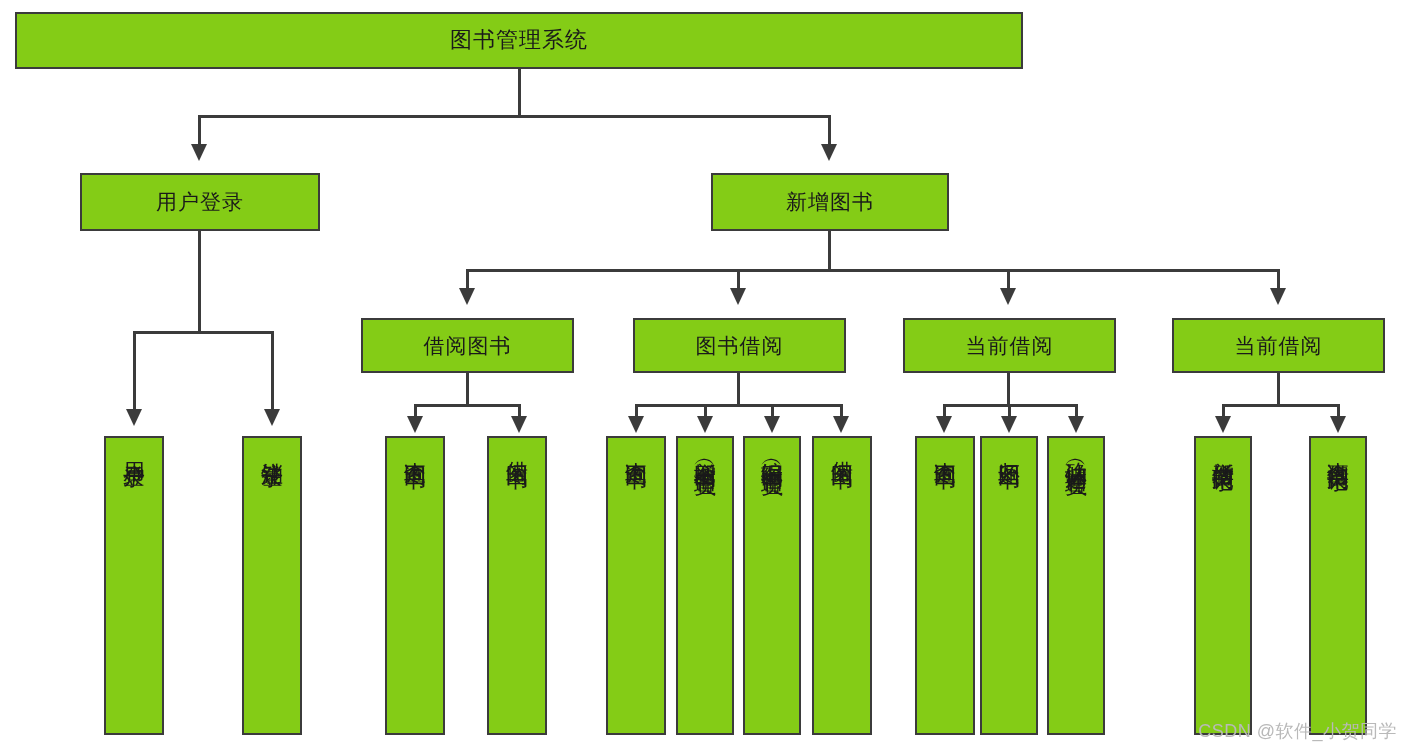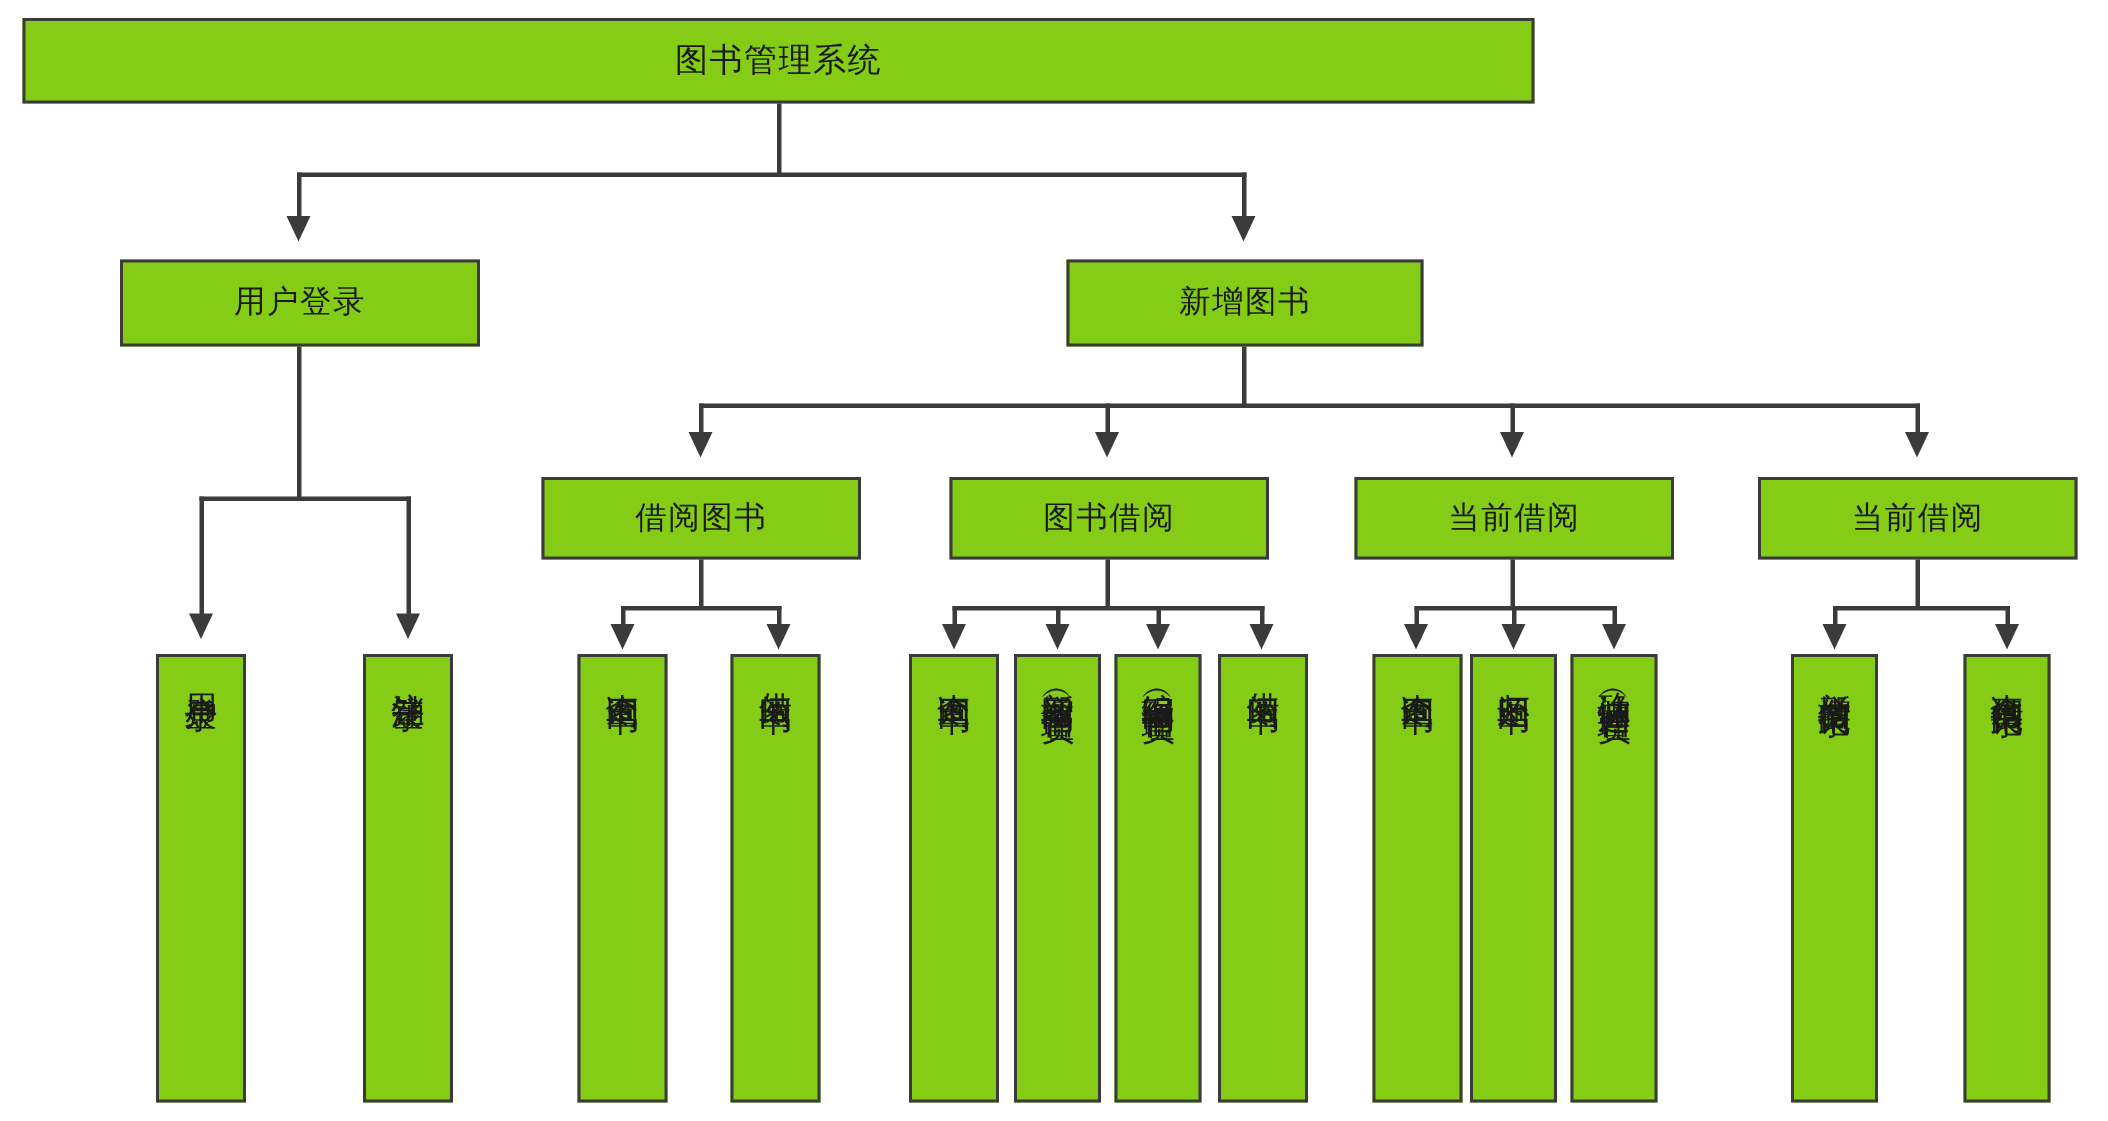--- a/index.html
+++ b/index.html
@@ -211,14 +211,15 @@
     <span class="vtext">确认归还（管理员）</span>
   </div>
 
   <div class="node vert" style="left:1194px; top:436px; width:58px; height:299px;">
     <span class="vtext">新增借阅记录</span>
   </div>
   <div class="node vert" style="left:1309px; top:436px; width:58px; height:299px;">
     <span class="vtext">查询借阅记录</span>
   </div>
 
+  <div id="watermark">CSDN @软件_小贺同学</div>
 
 </div>
 
 </body></html>

